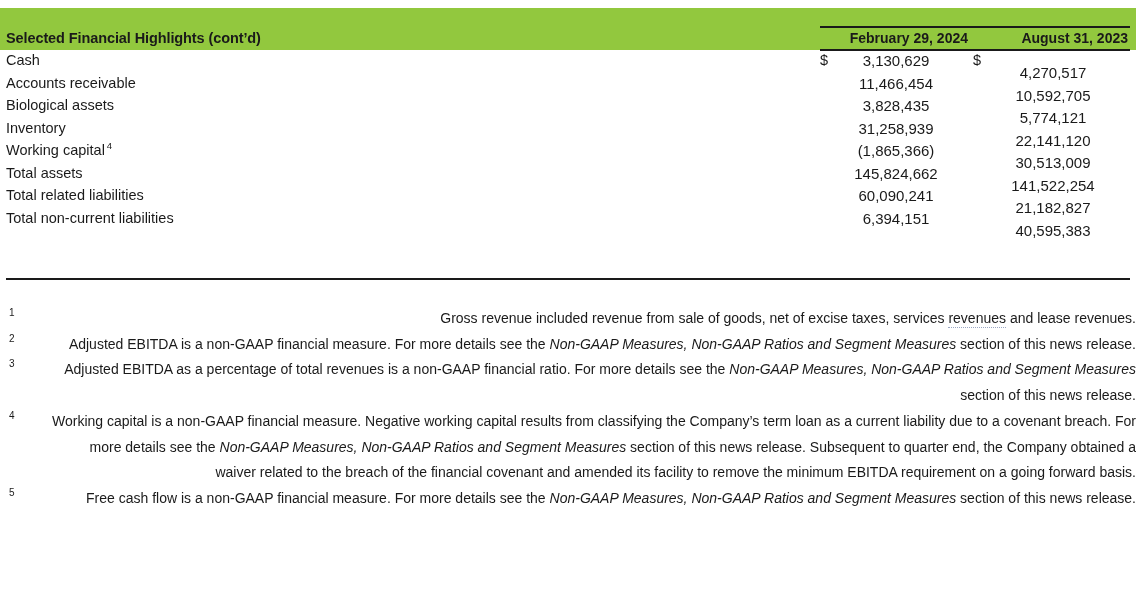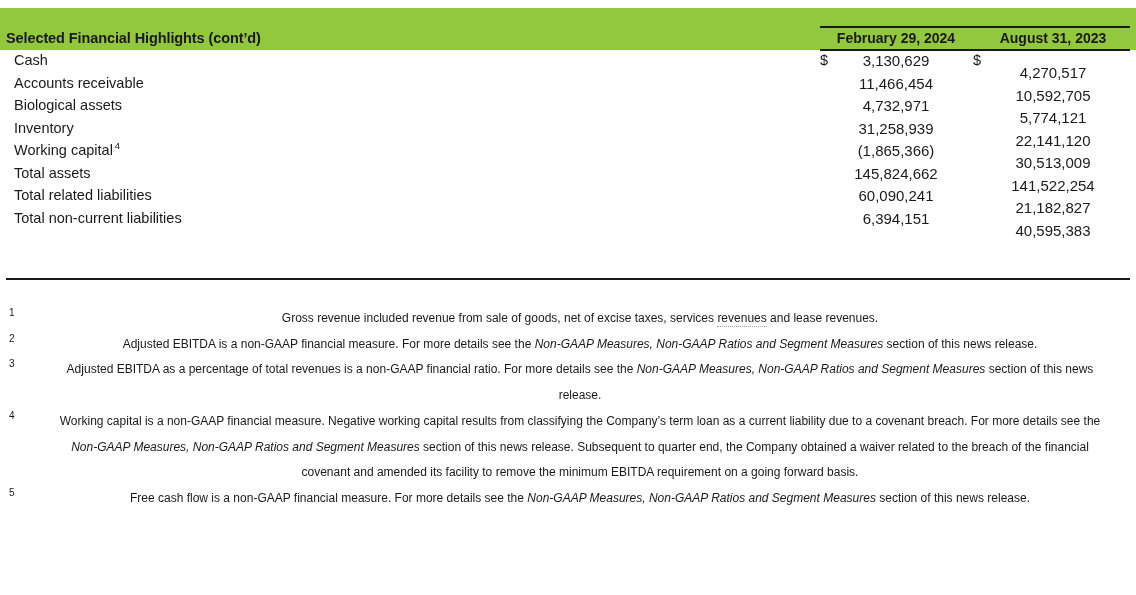--- a/index.html
+++ b/index.html
@@ -54,40 +54,40 @@
     height: 1.6px;
     background: #1a1a1a;
     z-index: 3;
   }
   .col-head {
     position: absolute;
     top: 30px;
     font-size: 14px;
     font-weight: bold;
     white-space: nowrap;
-    text-align: center;
+    text-align: right;
     z-index: 3;
   }
   .col-head.c1 { left: 824px; width: 144px; }
   .col-head.c2 { left: 978px; width: 150px; }
 
   
   .table-body {
     position: absolute;
     left: 0;
     top: 50px;
     width: 1136px;
   }
   .row {
     position: relative;
     height: 22.5px;
   }
   .row-label {
     position: absolute;
-    left: 14px;
+    left: 6px;
     top: 2px;
     font-size: 14.5px;
     white-space: nowrap;
   }
   .row-label sup {
     font-size: 9.5px;
     vertical-align: super;
     line-height: 0;
     padding-left: 2px;
   }
@@ -130,24 +130,24 @@
   }
   .fn-num {
     position: absolute;
     left: 9px;
     top: 1px;
     font-size: 10px;
     vertical-align: super;
   }
   .fn-text {
     margin-left: 48px;
-    margin-right: 24px;
-    font-size: 12px;
+    margin-right: 0;
+    font-size: 14px;
     line-height: 25.7px;
-    text-align: center;
+    text-align: right;
   }
   .fn-text i {
     font-style: italic;
   }
   .spellmark {
     border-bottom: 1.5px dotted #9aa7c4;
     padding-bottom: 1px;
   }
 </style>
 </head>
@@ -170,21 +170,21 @@
       <div class="val c1">3,130,629</div>
       <div class="val c2">4,270,517</div>
     </div>
     <div class="row">
       <div class="row-label">Accounts receivable</div>
       <div class="val c1">11,466,454</div>
       <div class="val c2">10,592,705</div>
     </div>
     <div class="row">
       <div class="row-label">Biological assets</div>
-      <div class="val c1">4,732,971</div>
+      <div class="val c1">3,828,435</div>
       <div class="val c2">5,774,121</div>
     </div>
     <div class="row">
       <div class="row-label">Inventory</div>
       <div class="val c1">31,258,939</div>
       <div class="val c2">22,141,120</div>
     </div>
     <div class="row">
       <div class="row-label">Working capital<sup>4</sup></div>
       <div class="val c1">(1,865,366)</div>

